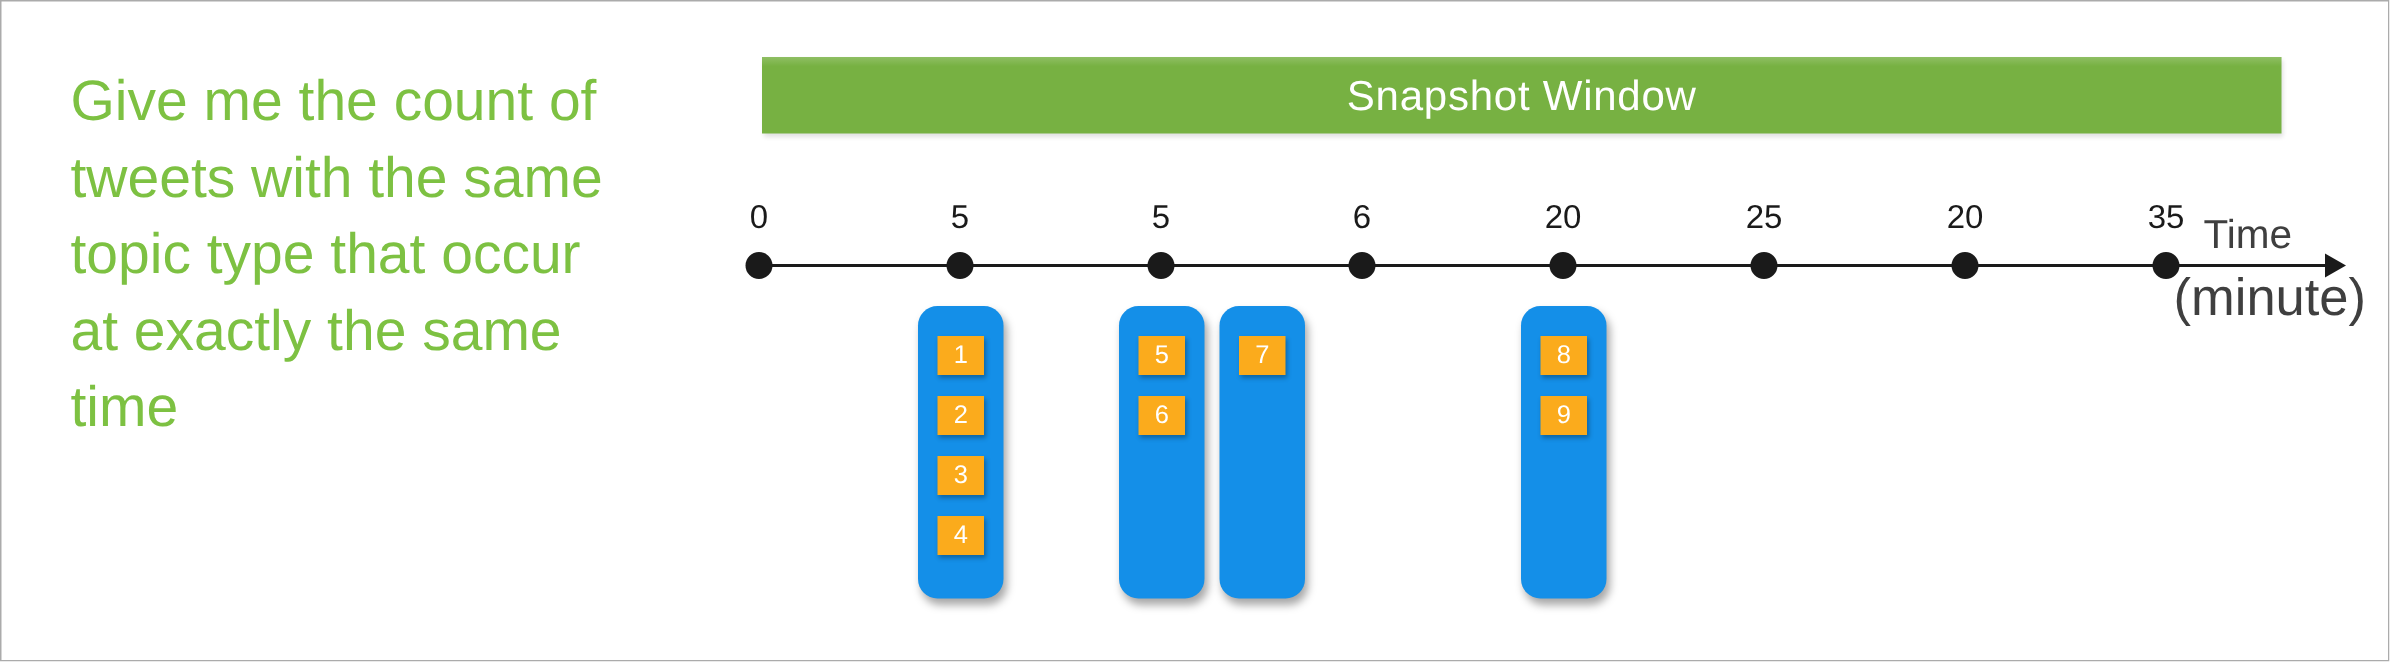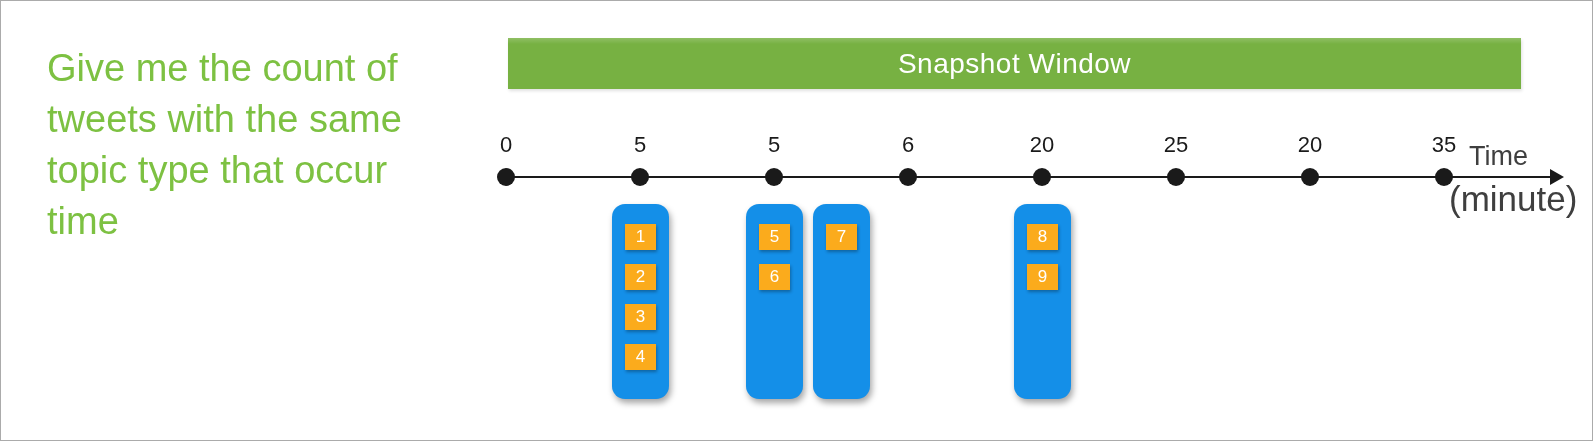--- a/index.html
+++ b/index.html
@@ -131,20 +131,21 @@
 </style>
 </head>
 <body>
 
 <div class="canvas">
 
   <div class="prompt">
       <div>Give me the count of</div>
       <div>tweets with the same</div>
       <div>topic type that occur</div>
+      <div>at exactly the same</div>
       <div>time</div>
     </div>
 
   <div class="snapshot-bar">
     <span>Snapshot Window</span>
   </div>
 
   <div>
     <div class="axis-line"></div>
     <div class="axis-arrowhead"></div>

